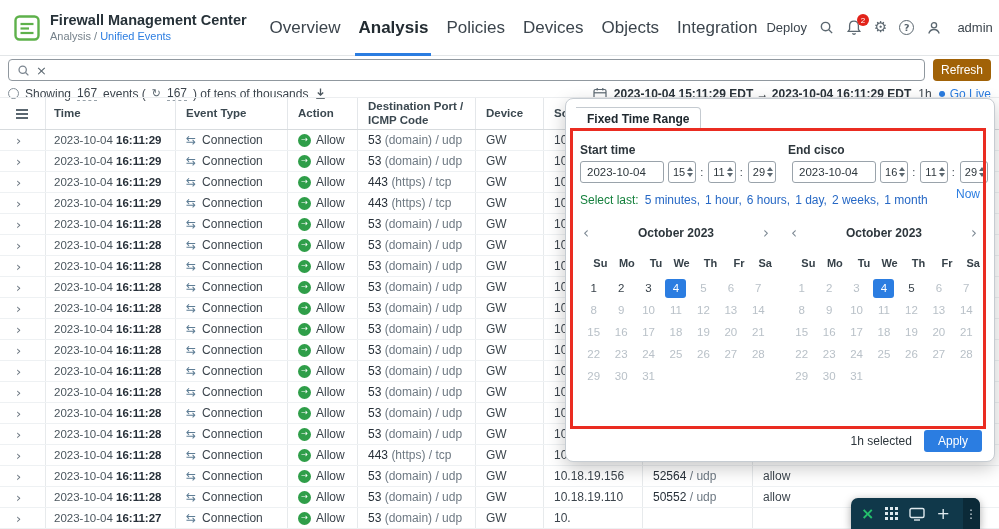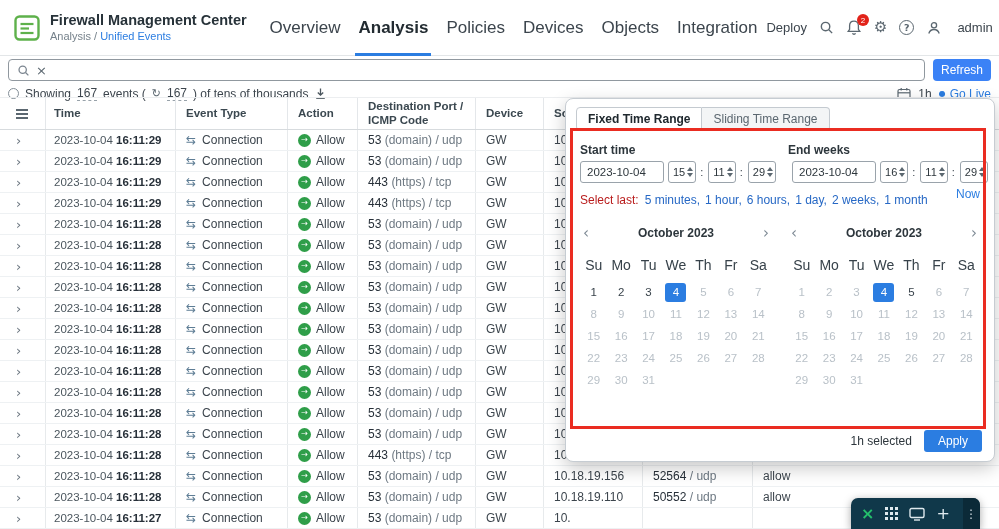--- a/index.html
+++ b/index.html
@@ -30,21 +30,21 @@
   .cisco-logo { display:flex; flex-direction:column; align-items:center; line-height:1; }
   .cisco-txt { font-size:9px; font-weight:700; color:#049fd9; letter-spacing:.5px; margin-top:1px; }
   .secure-txt { font-size:13px; font-weight:700; color:#0a85b4; letter-spacing:.6px; }
 
   
   .search-box { position:absolute; left:8px; top:59px; width:917px; height:22px; border:1px solid #90989f; border-radius:4px; display:flex; align-items:center; padding:0 8px; gap:6px; background:#fff; }
   .search-input { border:none; outline:none; flex:1; font-size:12px; color:#3c454d; font-family:inherit; background:transparent; }
   .search-input::placeholder { color:#8a949c; }
   .clear { color:#5b6770; font-size:13px; cursor:pointer; line-height:1; }
   .btn { font-family:inherit; cursor:pointer; }
-  .refresh { position:absolute; right:8px; top:59px; width:58px; height:22px; background:#3b82f6; color:#fff; border:none; border-radius:4px; font-size:12px; }
+  .refresh { position:absolute; right:8px; top:59px; width:58px; height:22px; background:#a16207; color:#fff; border:none; border-radius:4px; font-size:12px; }
 
   .status-row { position:absolute; top:82px; left:0; width:100%; height:23px; display:flex; align-items:center; padding:0 8px; gap:6px; font-size:12px; color:#3c454d; }
   .live-circle { width:11px; height:11px; border:1.4px solid #828d96; border-radius:50%; flex:0 0 auto; cursor:pointer; }
   .num { border-bottom:1px dashed #98a2aa; }
   .sync { font-size:11px; color:#5b6770; }
   .dl { cursor:pointer; }
   .st-right { margin-left:auto; display:flex; align-items:center; gap:7px; }
   .range { font-weight:700; color:#2a333a; cursor:pointer; }
   .golive { color:#2b7de1; display:flex; align-items:center; gap:4px; cursor:pointer; }
   .dot { font-size:8px; line-height:1; }
@@ -89,29 +89,29 @@
   .time-row { position:absolute; left:14px; top:62px; right:8px; display:flex; align-items:center; }
   .datebox { width:84px; height:22px; border:1px solid #9aa3ab; border-radius:3px; display:inline-flex; align-items:center; padding:0 6px; font-size:11.5px; color:#2d363c; cursor:text; flex:0 0 auto; }
   .spin { height:22px; border:1px solid #9aa3ab; border-radius:3px; display:inline-flex; align-items:center; padding:0 2px 0 4px; font-size:11px; color:#2d363c; margin-left:4px; cursor:pointer; }
   .spin .arr { display:inline-flex; flex-direction:column; margin-left:2px; gap:2px; }
   .arr i { display:block; width:0; height:0; border-left:3px solid transparent; border-right:3px solid transparent; }
   .arr .up { border-bottom:4px solid #5b6770; }
   .arr .dn { border-top:4px solid #5b6770; }
   .colon { margin:0 1px 0 4px; font-size:11px; color:#3c454d; }
   .tgap { width:16px; flex:0 0 auto; }
   .presets-row { position:absolute; left:14px; top:94px; font-size:12px; display:flex; align-items:center; white-space:nowrap; }
-  .sel-last { color:#b91c1c; margin-right:6px; }
+  .sel-last { color:#15803d; margin-right:6px; }
   .preset { color:#2668c5; margin-right:5px; cursor:pointer; }
   .cals { position:absolute; left:14px; right:14px; top:124px; display:flex; gap:16px; }
   .cal { flex:1; }
   .cal-hd { display:flex; align-items:center; justify-content:space-between; height:20px; padding:0 3px; }
   .cal-month { font-size:12px; font-weight:600; color:#2d363c; }
   .cal-arr { font-size:15px; color:#7c8893; cursor:pointer; line-height:1; }
   .cal-weekdays { display:grid; grid-template-columns:repeat(7,1fr); margin-top:14px; }
-  .wd { font-size:14px; font-weight:400; color:#37424a; text-align:center; }
+  .wd { font-size:11px; font-weight:700; color:#37424a; text-align:right; }
   .cal-grid { display:grid; grid-template-columns:repeat(7,1fr); grid-auto-rows:22px; margin-top:8px; }
   .day { font-size:11.5px; display:flex; align-items:center; justify-content:center; cursor:pointer; }
   .day.on { color:#39434b; }
   .day.off { color:#b9c1c8; }
   .day.sel { background:#2b7de1; color:#fff; border-radius:3px; width:21px; height:19px; align-self:center; justify-self:center; }
   .popup-foot { position:absolute; right:12px; bottom:9px; display:flex; align-items:center; gap:12px; }
   .sel-summary { font-size:12px; color:#2d363c; }
   .apply { height:22px; padding:0 14px; background:#2b7de1; color:#fff; border:none; border-radius:3px; font-size:12px; }
 
   
@@ -217,20 +217,21 @@
       <path d="M6.5 1.5v6.3M3.8 5.5l2.7 2.7 2.7-2.7" fill="none" stroke="#4a555d" stroke-width="1.3"></path>
       <line x1="2.2" y1="11.2" x2="10.8" y2="11.2" stroke="#4a555d" stroke-width="1.3"></line>
     </svg>
   <div class="st-right">
     <svg width="14" height="14" viewBox="0 0 14 14">
         <rect x="1" y="2.5" width="12" height="10.5" rx="1.5" fill="none" stroke="#5b6770" stroke-width="1.2"></rect>
         <line x1="1" y1="5.8" x2="13" y2="5.8" stroke="#5b6770" stroke-width="1.2"></line>
         <line x1="4.2" y1="1" x2="4.2" y2="3.6" stroke="#5b6770" stroke-width="1.2"></line>
         <line x1="9.8" y1="1" x2="9.8" y2="3.6" stroke="#5b6770" stroke-width="1.2"></line>
       </svg>
+    <span class="range">2023-10-04 15:11:29 EDT → 2023-10-04 16:11:29 EDT</span>
     <span>1h</span>
     <span class="golive">
       <span class="dot glyph">●</span>
       <span>Go Live</span>
     </span>
   </div>
 </div>
 
 <div class="table">
   <div class="thead">
@@ -531,24 +532,23 @@
         <div class="td c6">10.</div>
         <div class="td c7"></div>
         <div class="td c8"></div>
       </div>
     </div>
 </div>
 
 <div class="popup">
   <div class="tabs">
     <span class="tab active">Fixed Time Range</span>
-    <span class="tab">Sliding Time Range</span>
   </div>
   <span class="lbl start-lbl">Start time</span>
-  <span class="lbl end-lbl">End weeks</span>
+  <span class="lbl end-lbl">End cisco</span>
   <span class="now">Now</span>
   <div class="time-row">
     <span class="datebox">2023-10-04</span>
     <span class="spin">
         <span>15</span>
         <span class="arr">
           <i class="up"></i>
           <i class="dn"></i>
         </span>
       </span>

